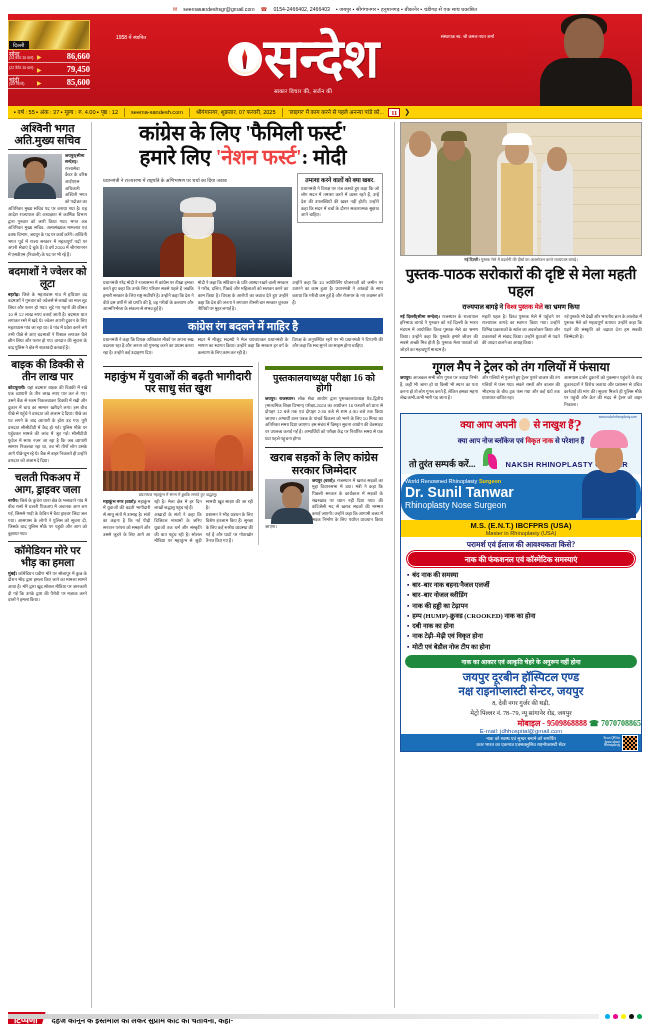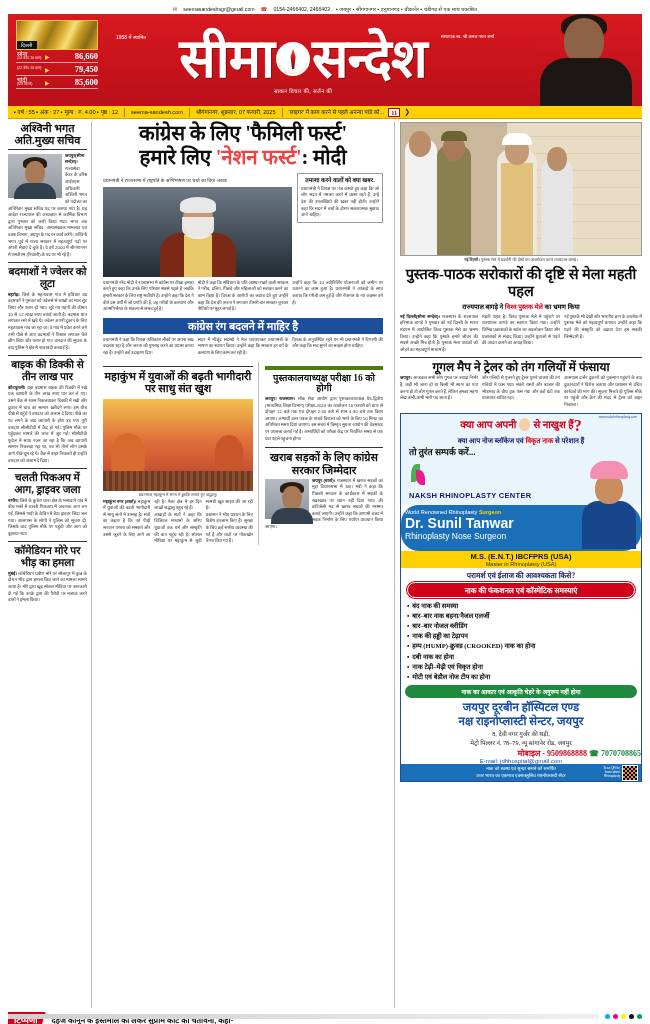--- a/index.html
+++ b/index.html
@@ -20,21 +20,21 @@
   .topstrip .ic { font-size: 5.5px; color: #c0392b; }
   .topstrip .cities { font-size: 5px; letter-spacing: .1px; }
 
   
   .masthead {
     position: relative; height: 92px; margin: 0 8px;
     background: linear-gradient(180deg,#d81920 0%,#c8131a 55%,#b9101a 100%);
     overflow: hidden;
   }
   .rate-box {
-    position: absolute; left: 8px; top: 6px; width: 82px;
+    position: absolute; left: 0; top: 6px; width: 82px;
   }
   .gold-img {
     width: 82px; height: 30px; border: 1px solid #f0c040;
     background:
       linear-gradient(115deg, #8a6a16 0%, #d9ab2e 12%, #f6e07a 22%, #c79a22 34%, #9c7518 42%,
                       #d9ab2e 54%, #f6e07a 64%, #c79a22 74%, #8a6a16 86%, #d9ab2e 100%);
     position: relative;
   }
   .gold-img .city-tag {
     position: absolute; left: 0; bottom: 0; background: #111; color: #fff;
@@ -249,21 +249,21 @@
   .ad-top { background: #eaf4fb; padding: 3px 4px 2px; position: relative; }
   .ad-url { position:absolute; right:4px; top:1px; font-size:3.2px; color:#1b4f9c;}
   .ad-l1 { text-align: center; font-size: 10px; font-weight: bold; color: #d0021b;
            font-family:"Liberation Serif",serif; line-height:1.1;}
   .ad-l1 .nose { display:inline-block; width:11px; height:13px; background:#f2cfa6;
                  border-radius: 50% 50% 46% 46%; vertical-align:-3px; margin:0 3px;}
   .ad-l1 .qm { color:#d0021b; font-size:16px; vertical-align:-3px;}
   .ad-l2 { text-align:center; font-size:7px; font-weight:bold; color:#1a1a6e;
            font-family:"Liberation Serif",serif; margin-top:1px;}
   .ad-l2 .rd { color:#d0021b; }
-  .ad-brandrow { display:flex; align-items:flex-start; gap:6px; margin-top:3px; padding:0 4px 2px;flex-direction:column;}
+  .ad-brandrow { display:flex; align-items:flex-end; gap:6px; margin-top:3px; padding:0 4px 2px;}
   .ad-cta { font-size: 9px; font-weight: bold; color:#111; font-family:"Liberation Serif",serif;
             line-height:1.1; flex:0 0 auto;}
   .ad-leaf { width:18px; height:22px; flex:0 0 auto; position:relative;}
   .ad-leaf::before{content:"";position:absolute;left:2px;top:0;width:9px;height:18px;
     background:#4caf50;border-radius:60% 0 60% 0;}
   .ad-leaf::after{content:"";position:absolute;left:7px;top:6px;width:9px;height:15px;
     background:#e91e8c;border-radius:0 60% 0 60%;}
   .ad-brandname { font-size:7.5px; font-weight:bold; color:#1a1a6e; line-height:1.15;
                   letter-spacing:.3px;}
   .ad-doc { background:#1b6fb8; color:#fff; padding:4px 4px 3px; position:relative;
@@ -369,21 +369,20 @@
         </span>
         <span class="rate-arrow">▶</span>
         <span class="rate-val">85,600</span>
       </div>
     </div>
 
     <div class="title-wrap">
       <div class="estd">1958 में स्थापित</div>
       <div class="founder">संस्थापक स्व. श्री कमल नयन शर्मा</div>
       <div class="bigtitle">
-        <span>सीमा</span>
         <span class="logo-emblem"></span>
         <span>सन्देश</span>
       </div>
       <div class="tagline">साकार विचार की, सर्जन की</div>
     </div>
 
     <div class="editor-photo">
       <div class="hair"></div>
       <div class="head"></div>
       <div class="neck"></div>

